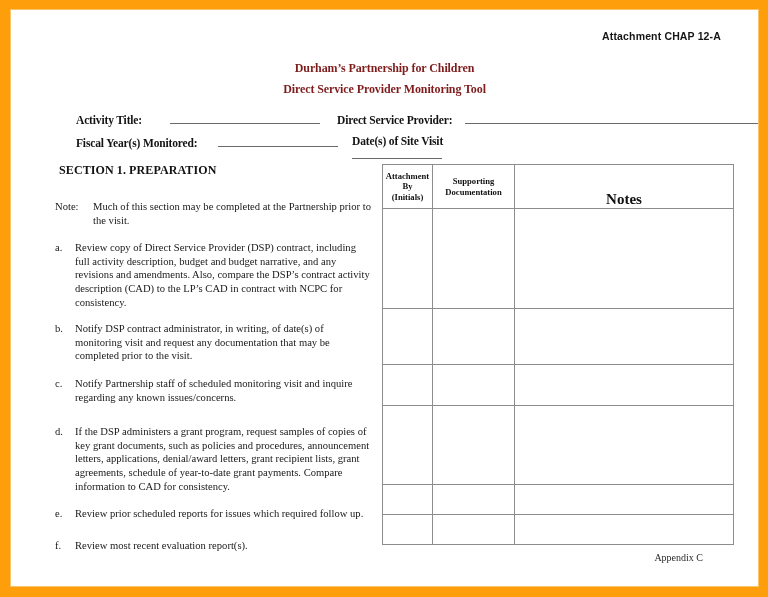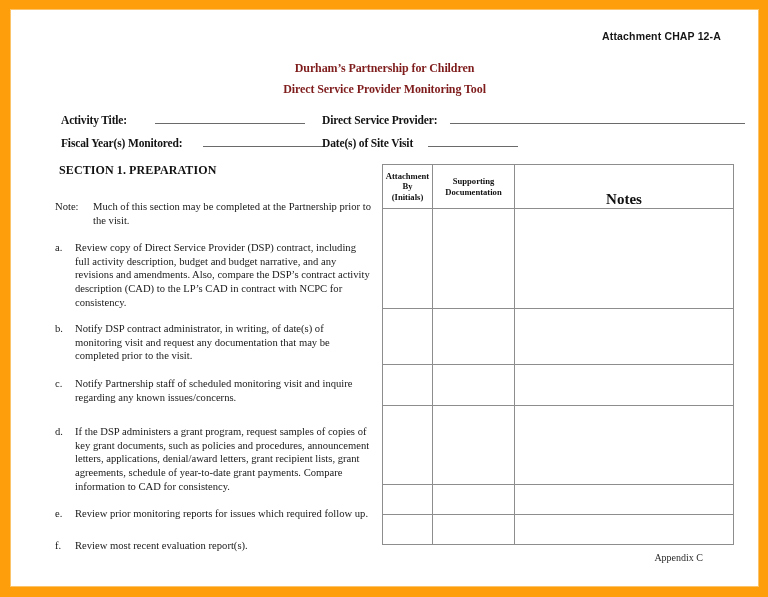--- a/index.html
+++ b/index.html
@@ -62,21 +62,21 @@
     font-size: 12px;
     font-weight: bold;
     color: #7f1d1d;
     line-height: 21px;
     letter-spacing: -0.1px;
   }
 
   
   .form-area {
     position: absolute;
-    left: 0;
+    left: 15px;
     right: 0;
     top: 100px;
     height: 46px;
   }
   .field-row {
     position: absolute;
     left: 0;
     right: 0;
     height: 22px;
   }
@@ -104,21 +104,21 @@
 
   
   .f-activity        { left: 50px;  top: 2px; }
   .f-activity .fld-rule { width: 150px; margin-left: 28px; }
   .f-provider        { left: 311px; top: 2px; }
   .f-provider .fld-rule { width: 295px; margin-left: 13px; }
 
   
   .f-fiscal          { left: 50px;  top: 2px; }
   .f-fiscal .fld-rule { width: 120px; margin-left: 21px; }
-  .f-datevisit       { left: 311px; top: 2px; }
+  .f-datevisit       { left: 311px; top: 2px; flex-direction: column; }
   .f-datevisit .fld-rule { width: 90px; margin-left: 15px; }
   .f-monitor         { left: 516px; top: 2px; }
   .f-monitor .fld-rule { width: 146px; margin-left: 14px; }
 
   
   .section-heading {
     position: absolute;
     left: 48px;
     top: 153px;
     font-family: "Liberation Serif", serif;
@@ -279,21 +279,21 @@
           <span>Notify Partnership staff of scheduled monitoring visit and inquire regarding any known issues/concerns.</span>
         </div>
 
         <div class="item item-d">
           <span class="marker">d.</span>
           <span>If the DSP administers a grant program, request samples of copies of key grant documents, such as policies and procedures, announcement letters, applications, denial/award letters, grant recipient lists, grant agreements, schedule of year-to-date grant payments.  Compare information to CAD for consistency.</span>
         </div>
 
         <div class="item item-e">
           <span class="marker">e.</span>
-          <span>Review prior monitoring reports for issues which required follow up.</span>
+          <span>Review prior scheduled reports for issues which required follow up.</span>
         </div>
 
         <div class="item item-f">
           <span class="marker">f.</span>
           <span>Review most recent evaluation report(s).</span>
         </div>
 
       </div>
 
       <table class="grid">

